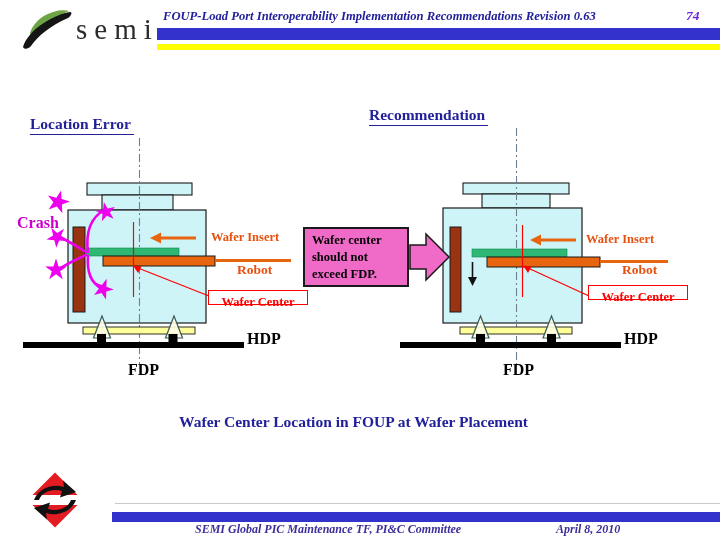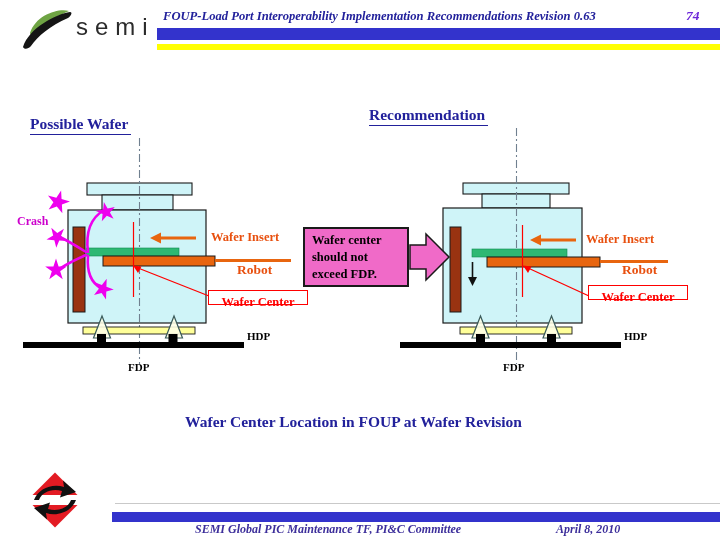--- a/index.html
+++ b/index.html
@@ -3,43 +3,43 @@
 <meta charset="utf-8">
 <style>
   html,body{margin:0;padding:0;background:#888;}
   .slide{
     position:relative;width:720px;height:540px;background:#ffffff;
     font-family:"Liberation Serif",serif;overflow:hidden;
   }
   
   .semi-logo-text{
     position:absolute;left:76px;top:13px;
-    font-family:Liberation Sans, sans-serif;font-size:24px;font-weight:400;
+    font-family:Liberation Serif, serif;font-size:29px;font-weight:400;
     letter-spacing:7px;color:#2b2b2b;
   }
   .header-title{
     position:absolute;left:163px;top:9px;white-space:nowrap;
     font-size:12.6px;font-weight:bold;font-style:italic;color:#22219B;
   }
   .page-number{
     position:absolute;left:686px;top:8px;
     font-size:13.5px;font-weight:bold;font-style:italic;color:#6d28d9;
   }
   .bar-blue-top{position:absolute;left:157px;top:28px;width:563px;height:12px;background:#3333CC;}
   .bar-yellow-top{position:absolute;left:157px;top:44px;width:563px;height:6px;background:#FFFF00;}
   
   .section-title{
     position:absolute;font-size:15.5px;font-weight:bold;color:#22219B;
     border-bottom:1.6px solid #22219B;padding:0 3px 1px 0;
   }
   
   .lbl-orange{position:absolute;font-size:12.5px;font-weight:bold;color:#E8500F;white-space:nowrap;}
   .lbl-robot{font-size:13.5px;}
-  .lbl-black{position:absolute;font-size:11px;font-weight:bold;color:#000;white-space:nowrap;}
-  .lbl-crash{position:absolute;font-size:12px;font-weight:bold;color:#CC00CC;}
+  .lbl-black{position:absolute;font-size:16px;font-weight:bold;color:#000;white-space:nowrap;}
+  .lbl-crash{position:absolute;font-size:16px;font-weight:bold;color:#CC00CC;}
   .wafer-center-box{
     position:absolute;width:100px;height:15px;border:1.6px solid #FF0000;background:#fff;
     font-size:12.5px;font-weight:bold;color:#FF0000;text-align:center;line-height:22px;
     box-sizing:border-box;
   }
   .callout-box{
     position:absolute;left:303px;top:227px;width:106px;height:60px;box-sizing:border-box;
     background:#F06AC8;border:2px solid #1a1a1a;
     font-size:12.5px;font-weight:bold;color:#000;line-height:1.34;
     padding:3px 2px 0 7px;
@@ -173,37 +173,37 @@
       <path d="M76,500 C72,511 58,517 46,513 L47,519.5 L34,508 L50,502.5 L48,509 C58,512 68,508 71,500 Z" fill="#111"></path>
     </g>
   </svg>
 
   <div class="semi-logo-text">semi</div>
   <div class="header-title">FOUP-Load Port Interoperability Implementation Recommendations Revision 0.63</div>
   <div class="page-number">74</div>
   <div class="bar-blue-top"></div>
   <div class="bar-yellow-top"></div>
 
-  <div class="section-title" style="left:30px;top:115px;">Possible Wafer</div>
+  <div class="section-title" style="left:30px;top:115px;">Location Error</div>
   <div class="lbl-crash" style="left:17px;top:214px;">Crash</div>
   <div class="lbl-orange" style="left:211px;top:230px;">Wafer Insert</div>
   <div class="lbl-orange lbl-robot" style="left:237px;top:262px;">Robot</div>
   <div class="wafer-center-box" style="left:208px;top:290px;">Wafer Center</div>
   <div class="lbl-black" style="left:247px;top:330px;">HDP</div>
   <div class="lbl-black" style="left:128px;top:361px;">FDP</div>
 
   <div class="callout-box">Wafer center should not exceed FDP.</div>
 
   <div class="section-title" style="left:369px;top:106px;">Recommendation</div>
   <div class="lbl-orange" style="left:586px;top:232px;">Wafer Insert</div>
   <div class="lbl-orange lbl-robot" style="left:622px;top:262px;">Robot</div>
   <div class="wafer-center-box" style="left:588px;top:285px;">Wafer Center</div>
   <div class="lbl-black" style="left:624px;top:330px;">HDP</div>
   <div class="lbl-black" style="left:503px;top:361px;">FDP</div>
 
-  <div class="caption">Wafer Center Location in FOUP at Wafer Revision</div>
+  <div class="caption">Wafer Center Location in FOUP at Wafer Placement</div>
 
   <div class="footer-hairline"></div>
   <div class="bar-blue-bottom"></div>
   <div class="footer-text footer-committee">SEMI Global PIC Maintenance TF, PI&amp;C Committee</div>
   <div class="footer-text footer-date">April 8, 2010</div>
 
 </div>
 
 </body></html>

